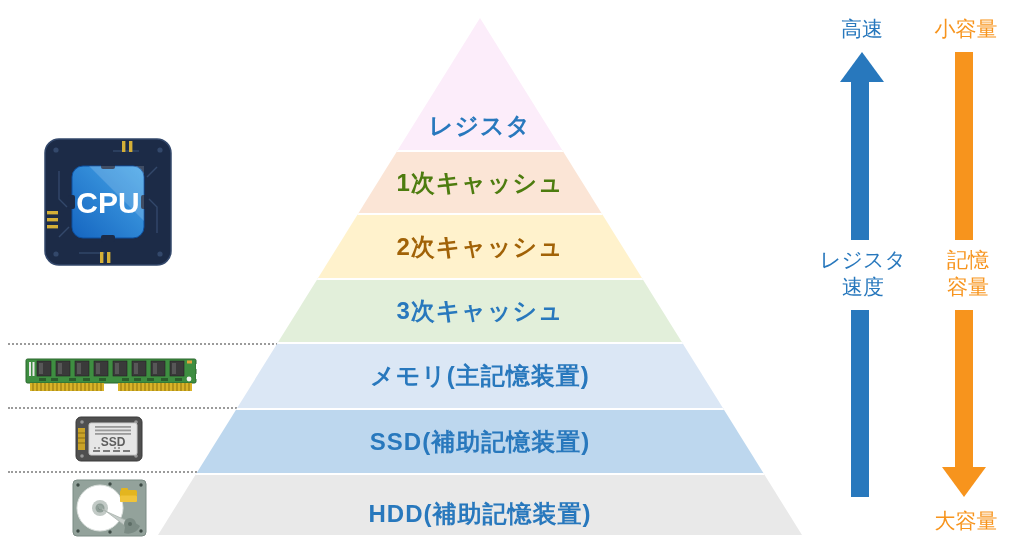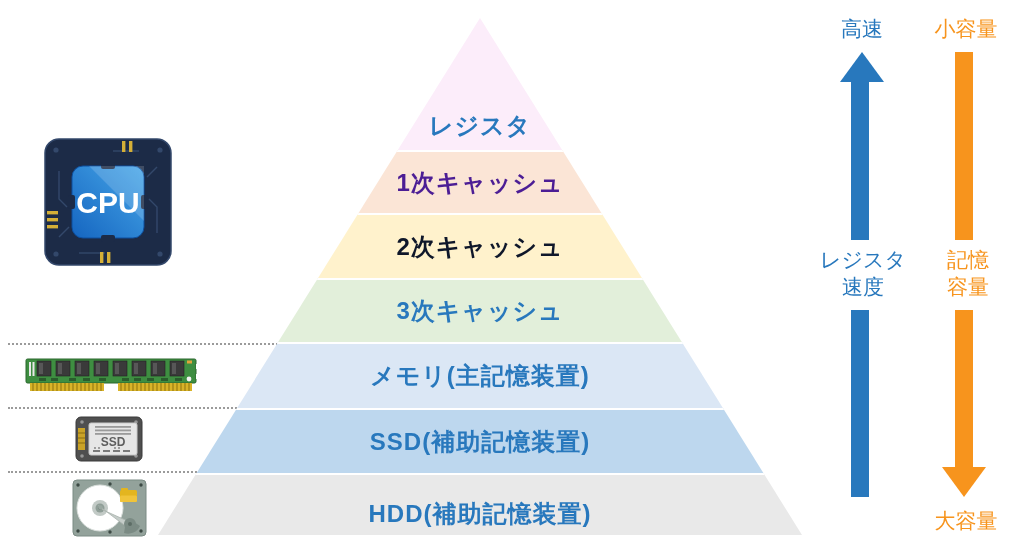--- a/index.html
+++ b/index.html
@@ -227,24 +227,24 @@
 
   <div id="dotline-memory" class="dotline"></div>
   <div id="dotline-ssd" class="dotline"></div>
   <div id="dotline-hdd" class="dotline"></div>
 
   <div id="pyramid">
       <div class="pyr-section apex" style="height: 132px; background: rgb(252, 237, 250);">
         <span class="pyr-label" style="color: rgb(40, 120, 189);">レジスタ</span>
       </div>
       <div class="pyr-section" style="height: 63px; background: rgb(251, 229, 214);">
-        <span class="pyr-label" style="color: #4c1d95;">1次キャッシュ</span>
+        <span class="pyr-label" style="color: #4d7c0f;">1次キャッシュ</span>
       </div>
       <div class="pyr-section" style="height: 65px; background: rgb(255, 242, 204);">
-        <span class="pyr-label" style="color: #0f172a;">2次キャッシュ</span>
+        <span class="pyr-label" style="color: #a16207;">2次キャッシュ</span>
       </div>
       <div class="pyr-section" style="height: 64px; background: rgb(226, 239, 218);">
         <span class="pyr-label" style="color: rgb(40, 120, 189);">3次キャッシュ</span>
       </div>
       <div class="pyr-section" style="height: 66px; background: rgb(219, 231, 245);">
         <span class="pyr-label" style="color: rgb(40, 120, 189);">メモリ(主記憶装置)</span>
       </div>
       <div class="pyr-section" style="height: 65px; background: rgb(189, 215, 238);">
         <span class="pyr-label" style="color: rgb(40, 120, 189);">SSD(補助記憶装置)</span>
       </div>

